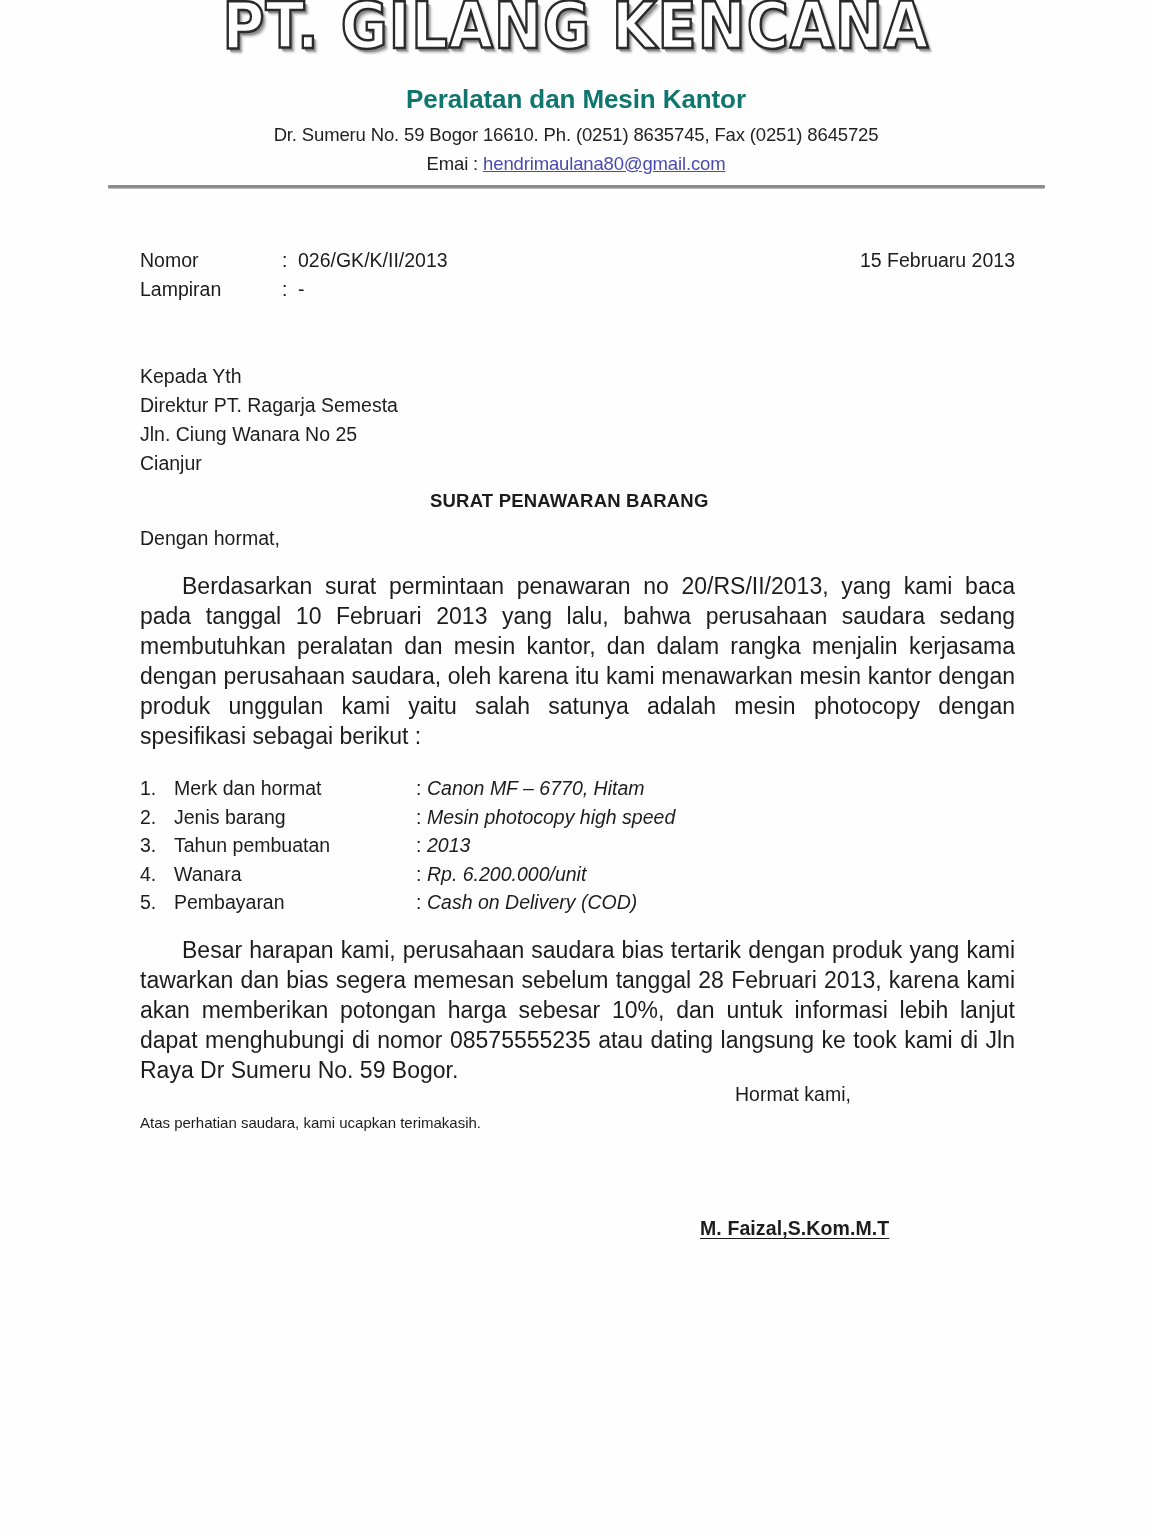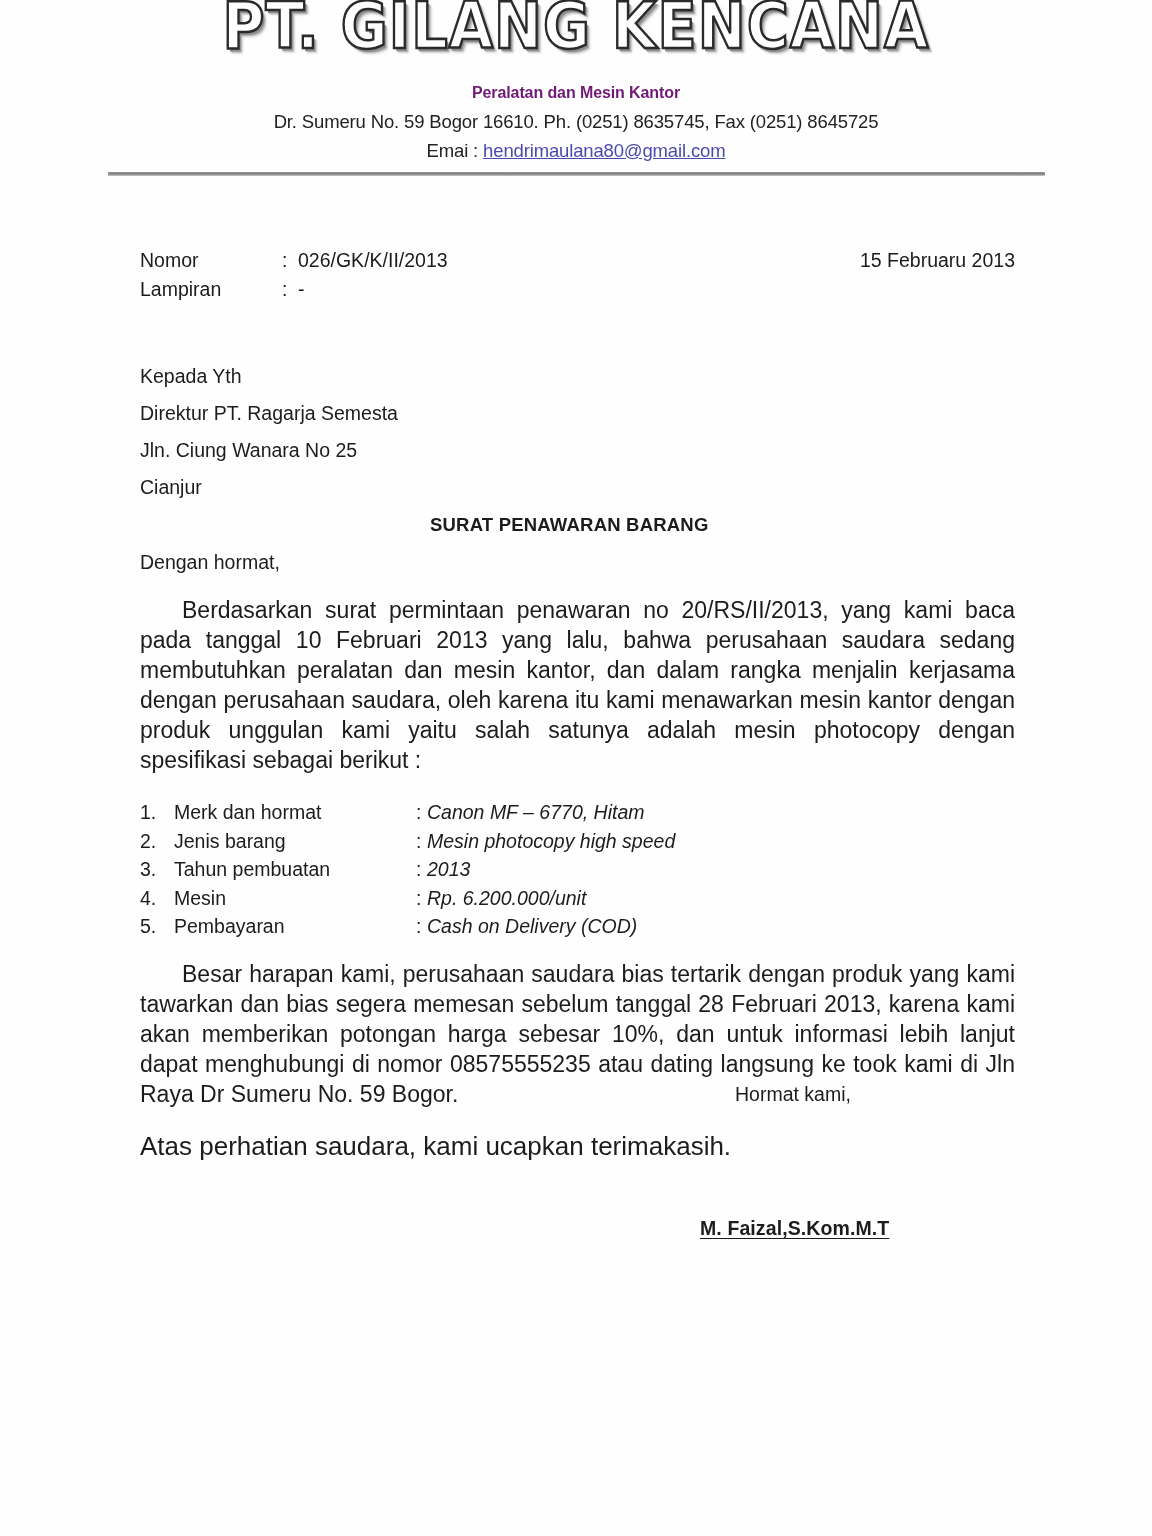--- a/index.html
+++ b/index.html
@@ -40,23 +40,23 @@
        2px 2px 0 #8d8d8d,
        3px 3px 1px #b4b4b4,
        4px 4px 2px #d0d0d0;
     transform: scaleX(1.06) scaleY(1.18);
     transform-origin: center center;
     margin: 0 0 30px 0;
     white-space: nowrap;
   }
 
   .company-tagline {
-    font-size: 16px;
-    font-weight: bold;
-    color: #701a75;
+    font-size: 26px;
+    font-weight: bold;
+    color: #0f766e;
     letter-spacing: -0.1px;
     margin: 0 0 9px 0;
   }
 
   .company-address {
     font-size: 18.5px;
     font-weight: normal;
     color: #222222;
     letter-spacing: -0.15px;
     margin: 0 0 7px 0;
@@ -111,21 +111,21 @@
     font-size: 19.5px;
     line-height: 29px;
     white-space: nowrap;
   }
 
   .recipient-block {
     margin-top: 58px;
     font-size: 19.5px;
     line-height: 29px;
   }
-  .recipient-block div { white-space: nowrap; margin-top: 8px; }
+  .recipient-block div { white-space: nowrap; }
 
   .subject-title {
     margin-top: 12px;
     margin-left: 290px;
     font-size: 18.5px;
     font-weight: bold;
     letter-spacing: 0.2px;
     white-space: nowrap;
   }
 
@@ -155,21 +155,21 @@
     display: flex;
     align-items: baseline;
   }
   .spec-num   { width: 34px;  flex: 0 0 34px; }
   .spec-label { width: 242px; flex: 0 0 242px; }
   .spec-colon { width: 11px;  flex: 0 0 11px; }
   .spec-value { flex: 1 1 auto; white-space: nowrap; font-style: italic; }
 
   .closing-line {
     margin-top: 4px;
-    font-size: 26px;
+    font-size: 15px;
     line-height: 29px;
   }
 
   
   .signature-block {
     position: absolute;
     left: 735px;
     top: 1080px;
     width: 330px;
   }
@@ -247,21 +247,21 @@
         <span class="spec-value">Mesin photocopy high speed</span>
       </li>
       <li class="spec-item">
         <span class="spec-num">3.</span>
         <span class="spec-label">Tahun pembuatan</span>
         <span class="spec-colon">:</span>
         <span class="spec-value">2013</span>
       </li>
       <li class="spec-item">
         <span class="spec-num">4.</span>
-        <span class="spec-label">Mesin</span>
+        <span class="spec-label">Wanara</span>
         <span class="spec-colon">:</span>
         <span class="spec-value">Rp. 6.200.000/unit</span>
       </li>
       <li class="spec-item">
         <span class="spec-num">5.</span>
         <span class="spec-label">Pembayaran</span>
         <span class="spec-colon">:</span>
         <span class="spec-value">Cash on Delivery (COD)</span>
       </li>
     </ul>

